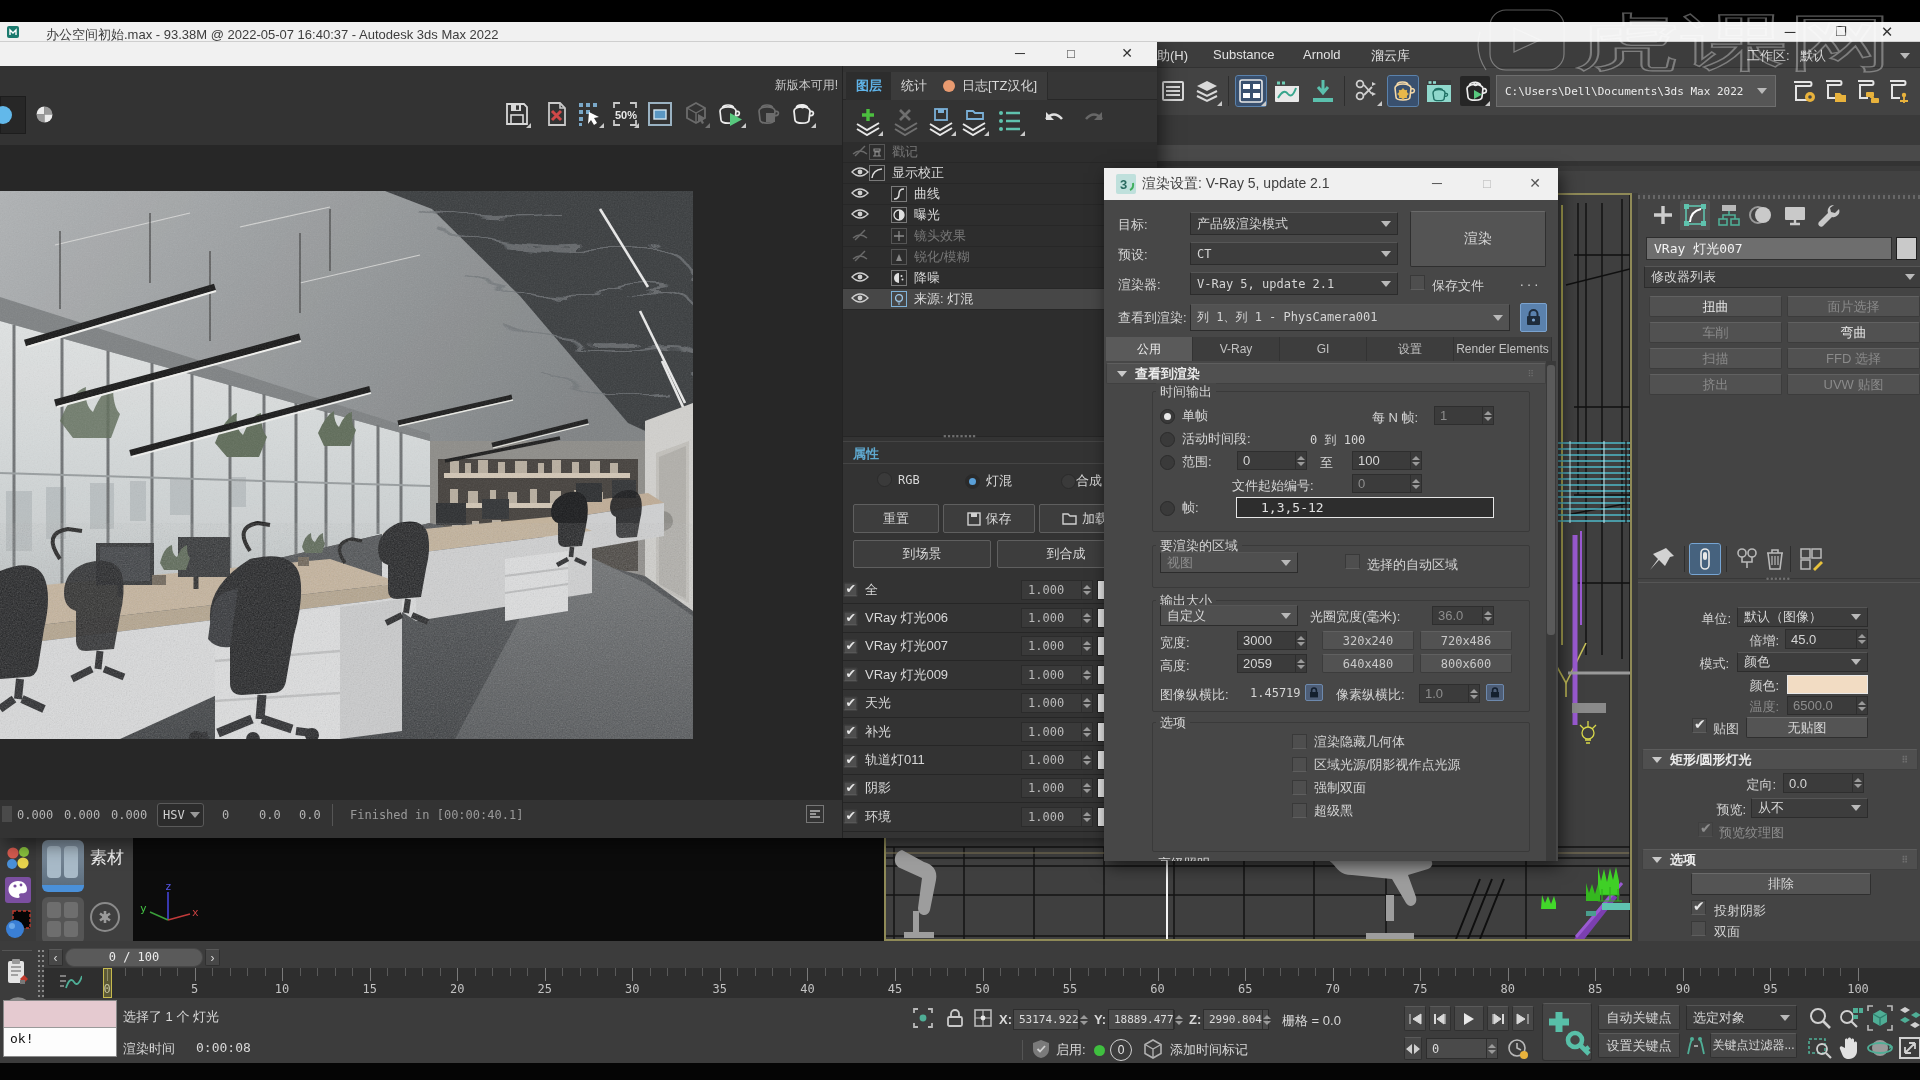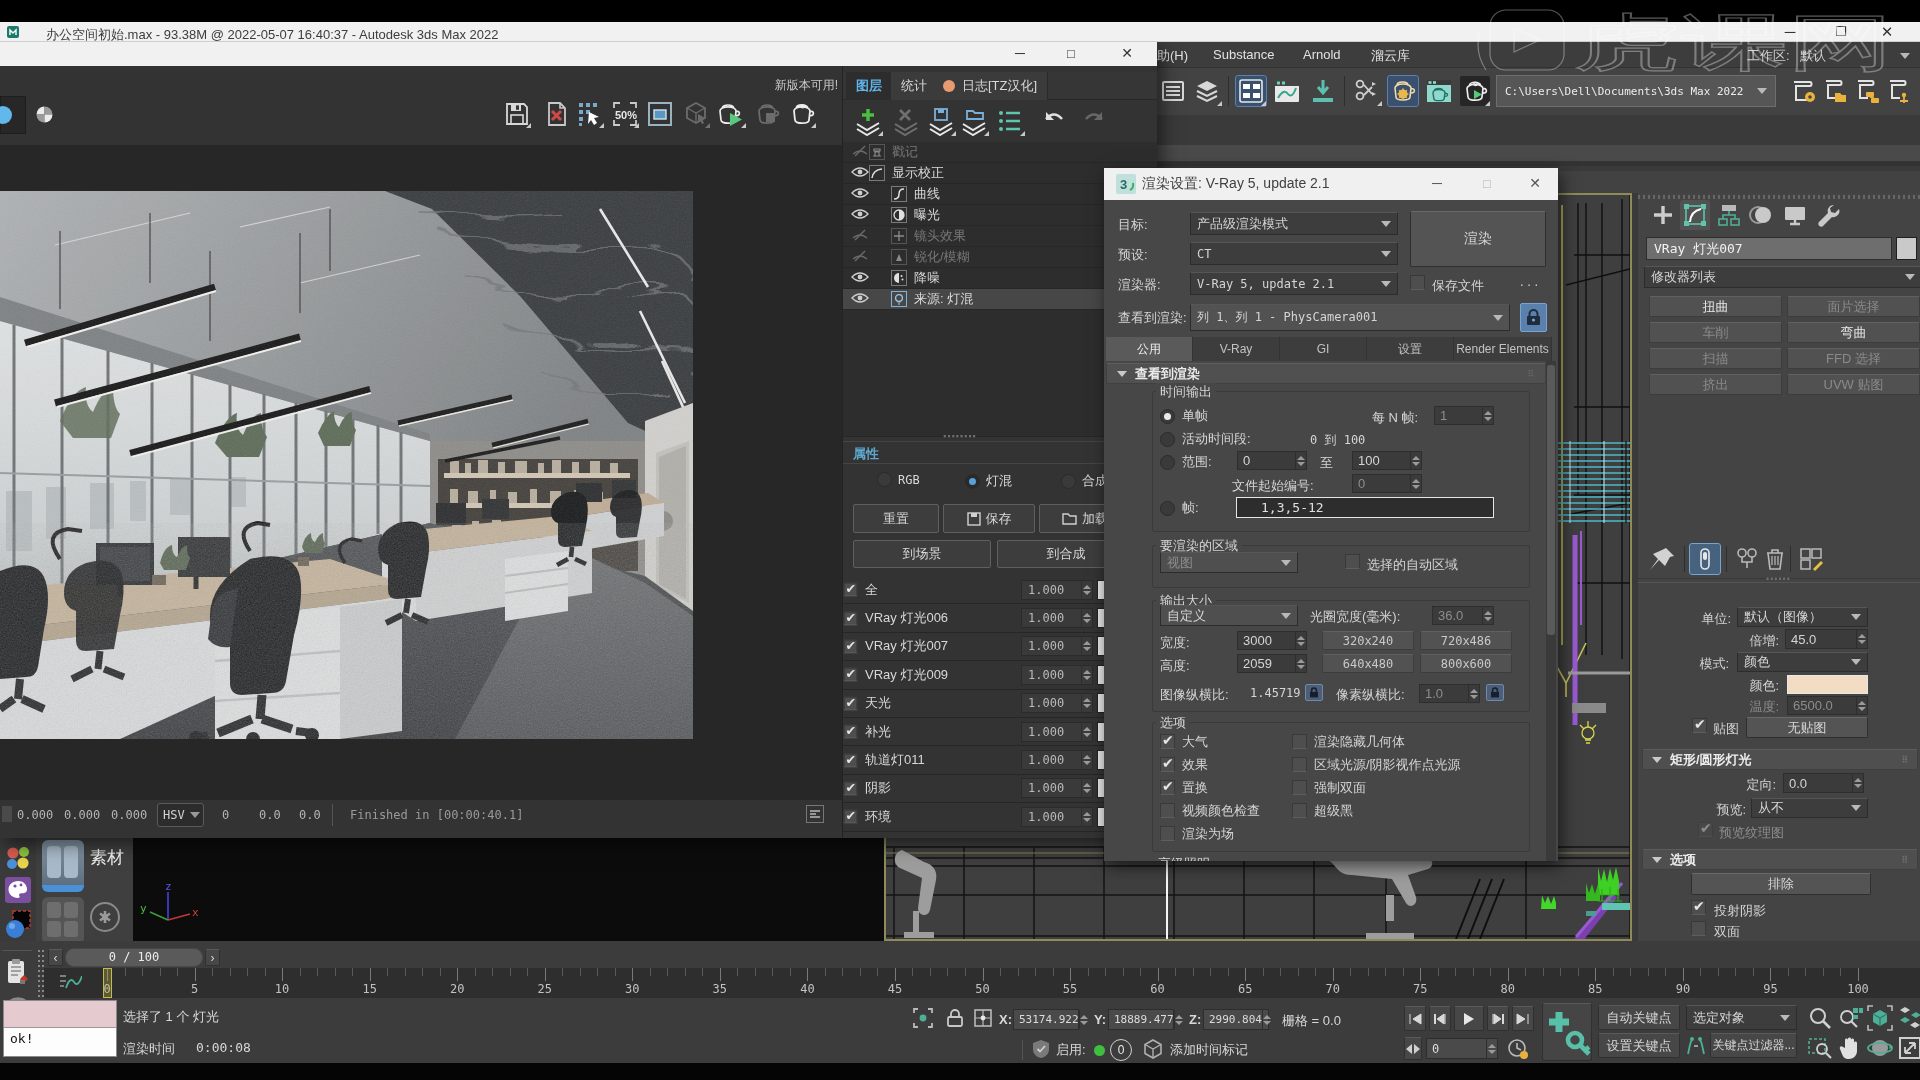--- a/index.html
+++ b/index.html
@@ -1288,21 +1288,21 @@
         <span class="abs" style="left:10px;top:379px;font-size:13px;font-weight:bold;color:#5fa8ce">属性</span>
         <div class="abs" style="left:0;top:397px;width:315px;height:1px;background:#454545"></div>
         <div class="row" style="left:34px;top:406px;gap:6px">
             <span class="radio"></span>
             <span class="txt mono" style="font-size:12px">RGB</span>
           </div>
         <div class="row" style="left:122px;top:406px;gap:6px">
             <span class="radio sel blue" style="background:#2a2a2a"></span>
             <span class="txt">灯混</span>
           </div>
-        <div class="row" style="left:218px;top:406px;gap:6px">
+        <div class="row" style="left:218px;top:406px;">
             <span class="radio"></span>
             <span class="txt">合成</span>
           </div>
         <div class="vfb-sbtn" style="left:10px;top:438px;width:86px;height:29px">
             <span>重置</span>
           </div>
         <div class="vfb-sbtn" style="left:100px;top:438px;width:92px;height:29px">
             <svg width="14" height="14">
               <rect x="1" y="1" width="12" height="12" fill="none" stroke="#d0d0d0" stroke-width="1.4"></rect>
               <rect x="4" y="1" width="6" height="4" fill="#d0d0d0"></rect>
@@ -1623,42 +1623,20 @@
         </div>
       <div class="lockbtn" style="left:382px;top:484px">
           <svg width="10" height="11">
             <rect x="1" y="5" width="8" height="5.4" fill="#14202e"></rect>
             <path d="M2.6 5V3.4a2.4 2.4 0 0 1 4.8 0V5" stroke="#14202e" stroke-width="1.6" fill="none"></path>
           </svg>
         </div>
 
       <div class="grpbox" style="left:48px;top:522px;width:378px;height:130px"></div>
       <span class="grplbl" style="left:52px;top:514px">选项</span>
-      <div class="abs" id="optcol1" style="left:56px;top:530px">
-          <div class="optrow">
-            <span class="cb ck"></span>
-            <span class="olbl">大气</span>
-          </div>
-          <div class="optrow">
-            <span class="cb ck"></span>
-            <span class="olbl">效果</span>
-          </div>
-          <div class="optrow">
-            <span class="cb ck"></span>
-            <span class="olbl">置换</span>
-          </div>
-          <div class="optrow">
-            <span class="cb"></span>
-            <span class="olbl">视频颜色检查</span>
-          </div>
-          <div class="optrow">
-            <span class="cb"></span>
-            <span class="olbl">渲染为场</span>
-          </div>
-        </div>
       <div class="abs" id="optcol2" style="left:188px;top:530px">
           <div class="optrow">
             <span class="cb"></span>
             <span class="olbl">渲染隐藏几何体</span>
           </div>
           <div class="optrow">
             <span class="cb"></span>
             <span class="olbl">区域光源/阴影视作点光源</span>
           </div>
           <div class="optrow">

